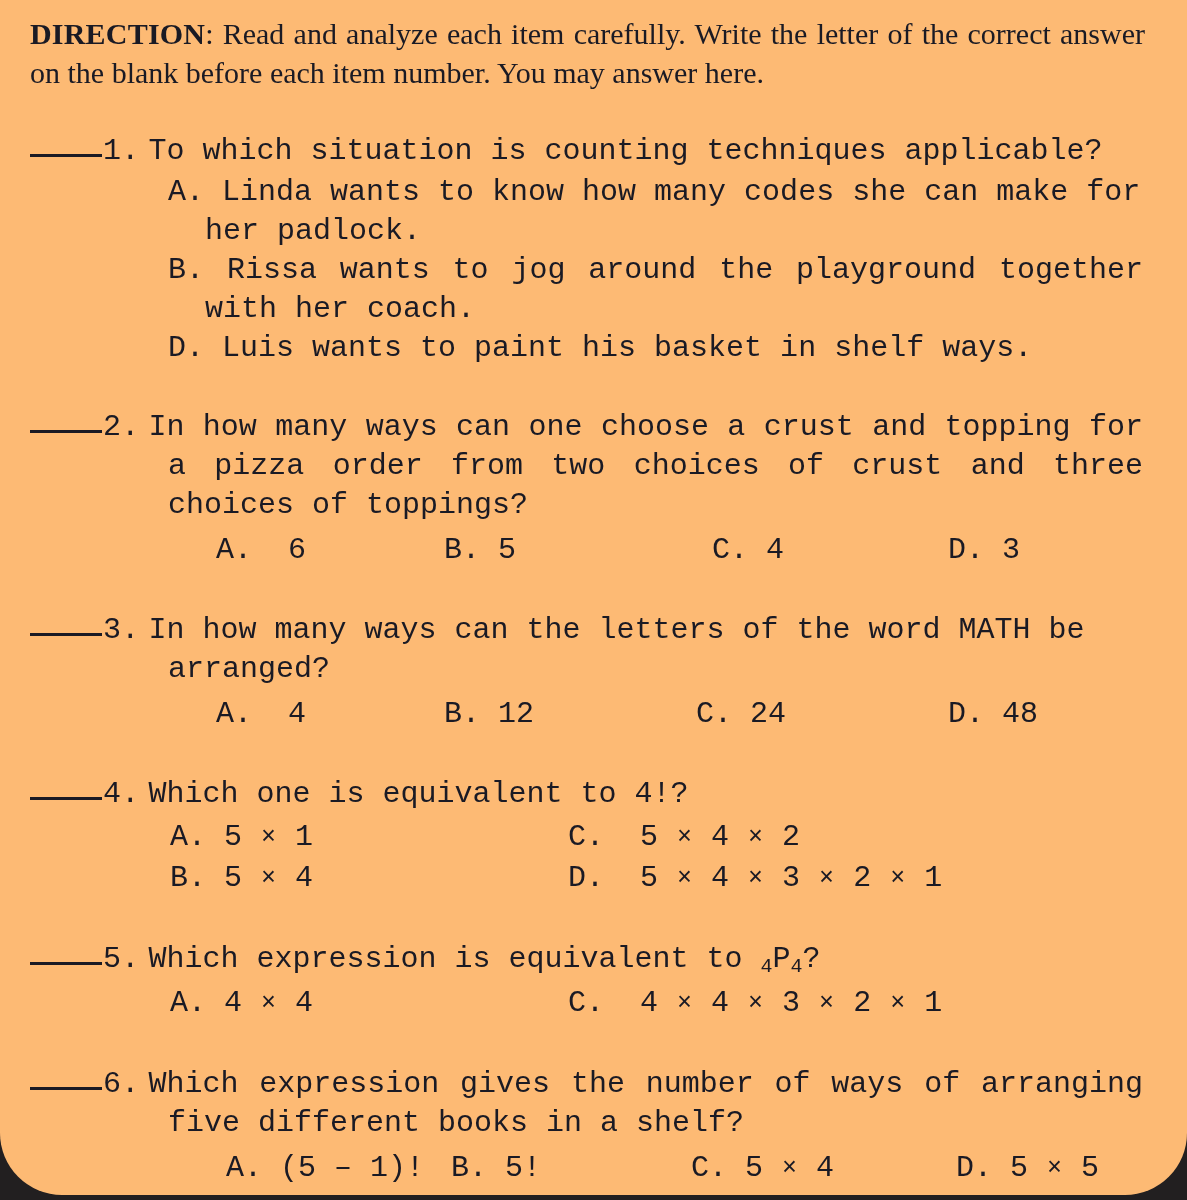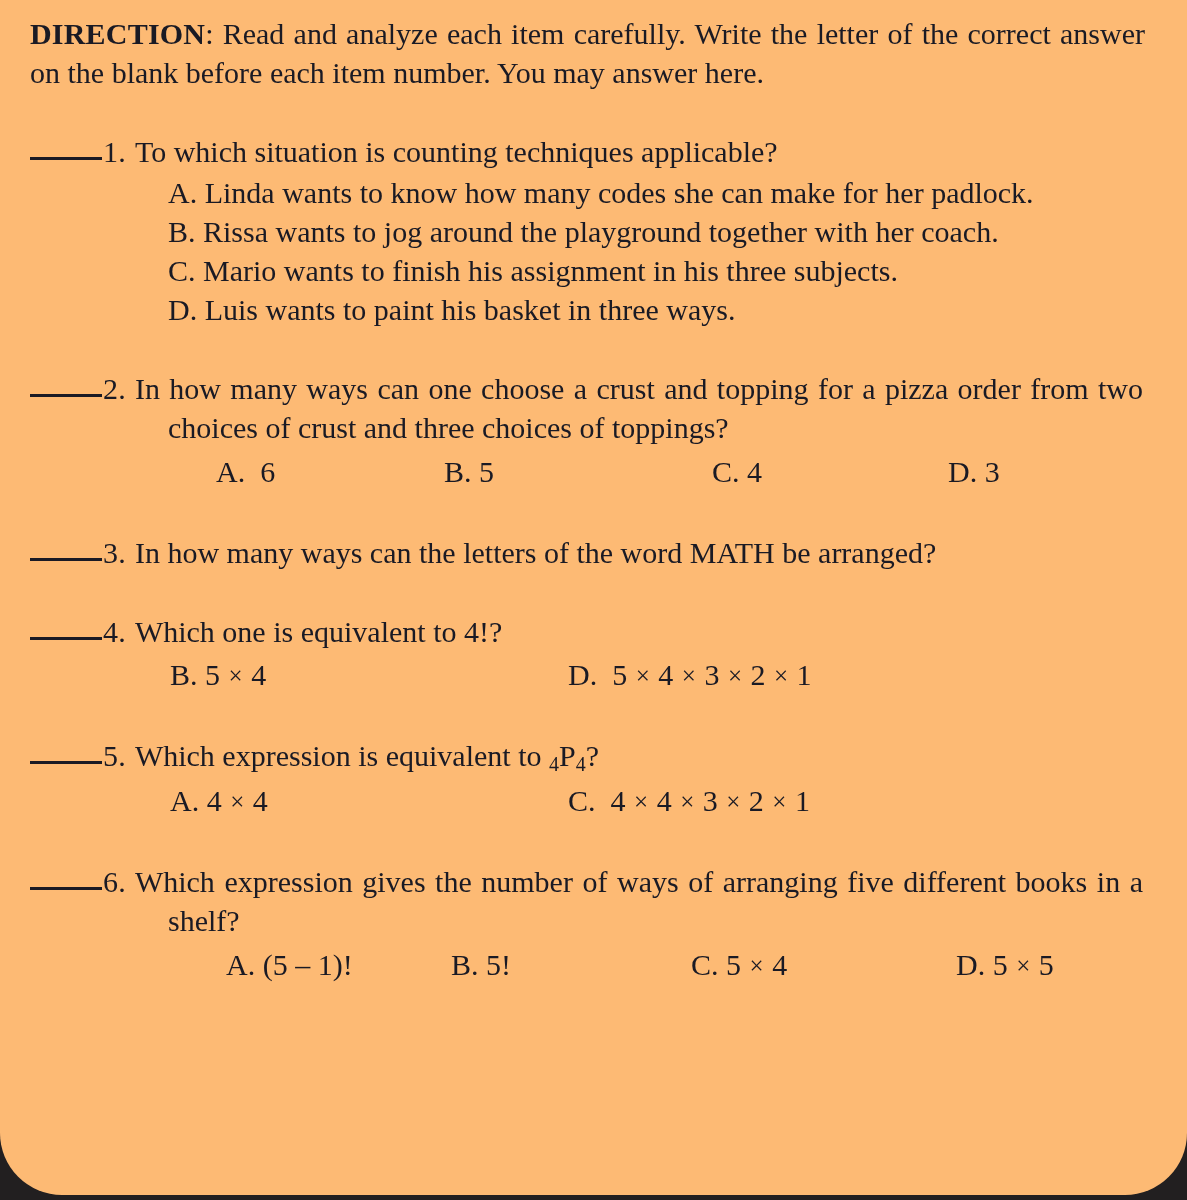--- a/index.html
+++ b/index.html
@@ -54,20 +54,21 @@
     padding-right: 6px;
   }
   .direction .lead {
     font-weight: bold;
     letter-spacing: 0.2px;
   }
 
   
   .item {
     margin-top: 40px;
+    font-family: Liberation Mono, monospace;
   }
   .stem {
     font-size: 30px;
     line-height: 1.30;
     padding-left: 138px;
     text-indent: -138px;
     text-align: justify;
     text-justify: inter-word;
     padding-right: 8px;
   }
@@ -154,42 +155,51 @@
   <div id="sheet">
     <div id="content">
 
       <p class="direction"><span class="lead">DIRECTION</span><span>: Read and analyze each item carefully. Write the letter of the correct answer on the blank before each item number. You may answer here.</span></p>
 
       <div class="item">
         <div class="stem ragged"><span class="blank"></span><span class="num">1.</span><span class="numpad"></span><span>To which situation is counting techniques applicable?</span></div>
         <div class="opts-stack">
           <div class="opt-line ragged"><span>A.</span>&nbsp;<span>Linda wants to know how many codes she can make for her padlock.</span></div>
           <div class="opt-line"><span>B.</span>&nbsp;<span>Rissa wants to jog around the playground together with her coach.</span></div>
-          <div class="opt-line ragged"><span>C.</span>&nbsp;<span>Mario wants to finish his assignment in his three subjects.</span></div>
-          <div class="opt-line ragged"><span>D.</span>&nbsp;<span>Luis wants to paint his basket in three ways.</span></div>
+          <div class="opt-line ragged"><span>D.</span>&nbsp;<span>Luis wants to paint his basket in shelf ways.</span></div>
         </div>
       </div>
 
       <div class="item">
         <div class="stem"><span class="blank"></span><span class="num">2.</span><span class="numpad"></span><span>In how many ways can one choose a crust and topping for a pizza order from two choices of crust and three choices of toppings?</span></div>
         <div class="opts-row">
           <div class="cell" style="left:140px"><span>A.</span>&nbsp;&nbsp;<span>6</span></div>
           <div class="cell" style="left:368px"><span>B.</span>&nbsp;<span>5</span></div>
           <div class="cell" style="left:636px"><span>C.</span>&nbsp;<span>4</span></div>
           <div class="cell" style="left:872px"><span>D.</span>&nbsp;<span>3</span></div>
         </div>
       </div>
 
       <div class="item">
         <div class="stem ragged"><span class="blank"></span><span class="num">3.</span><span class="numpad"></span><span>In how many ways can the letters of the word MATH be arranged?</span></div>
+        <div class="opts-row">
+          <div class="cell" style="left:140px"><span>A.</span>&nbsp;&nbsp;<span>4</span></div>
+          <div class="cell" style="left:368px"><span>B.</span>&nbsp;<span>12</span></div>
+          <div class="cell" style="left:620px"><span>C.</span>&nbsp;<span>24</span></div>
+          <div class="cell" style="left:872px"><span>D.</span>&nbsp;<span>48</span></div>
+        </div>
       </div>
 
       <div class="item">
         <div class="stem ragged"><span class="blank"></span><span class="num">4.</span><span class="numpad"></span><span>Which one is equivalent to 4!?</span></div>
         <div class="opts-grid">
+          <div class="grow">
+            <div class="gcell" style="left:140px"><span>A.</span>&nbsp;<span>5 <span class="times">×</span> 1</span></div>
+            <div class="gcell" style="left:538px"><span>C.</span>&nbsp;&nbsp;<span>5 <span class="times">×</span> 4 <span class="times">×</span> 2</span></div>
+          </div>
           <div class="grow">
             <div class="gcell" style="left:140px"><span>B.</span>&nbsp;<span>5 <span class="times">×</span> 4</span></div>
             <div class="gcell" style="left:538px"><span>D.</span>&nbsp;&nbsp;<span>5 <span class="times">×</span> 4 <span class="times">×</span> 3 <span class="times">×</span> 2 <span class="times">×</span> 1</span></div>
           </div>
         </div>
       </div>
 
       <div class="item">
         <div class="stem ragged"><span class="blank"></span><span class="num">5.</span><span class="numpad"></span><span>Which expression is equivalent to </span><span class="sub">4</span><span>P</span><span class="sub">4</span><span>?</span></div>
         <div class="opts-grid">

